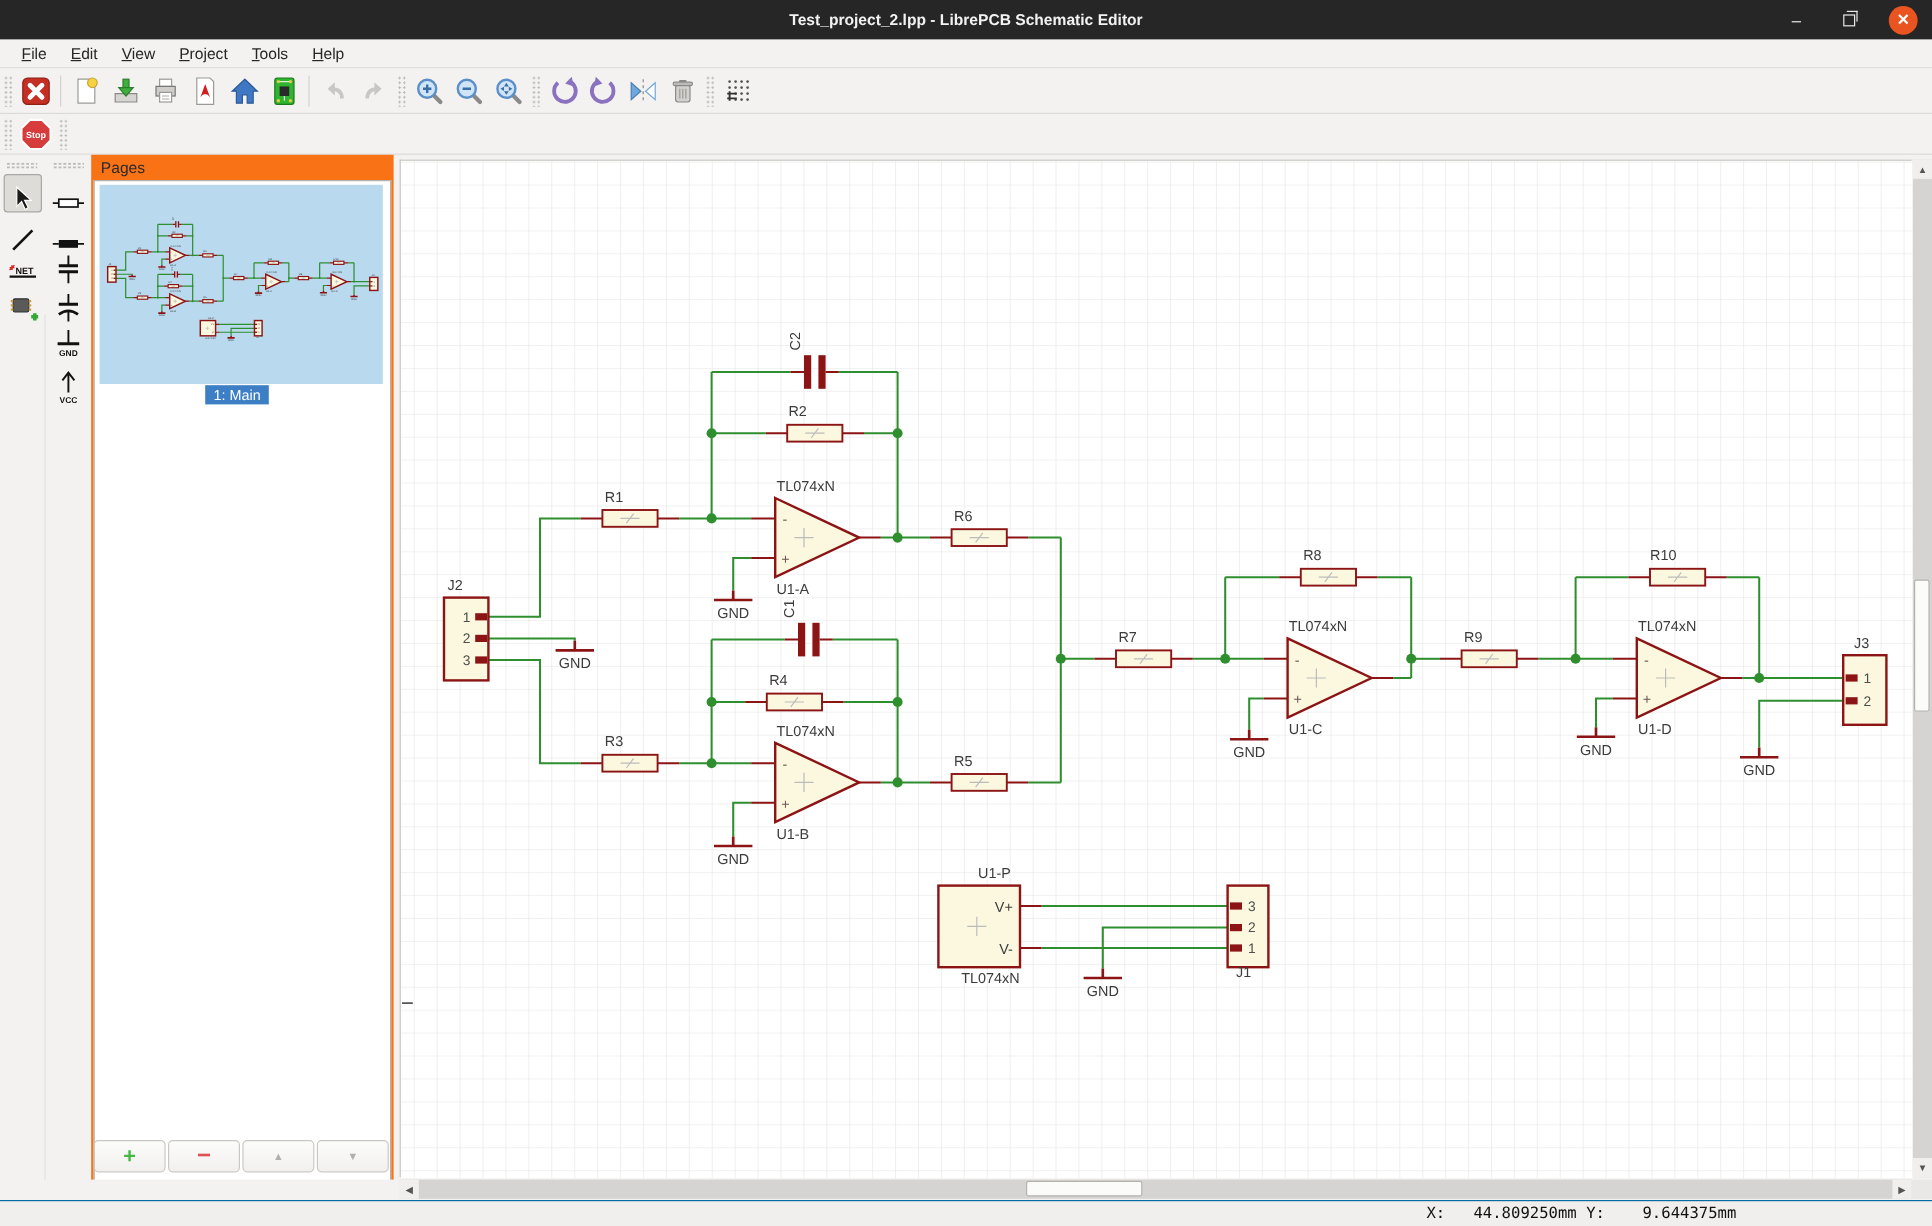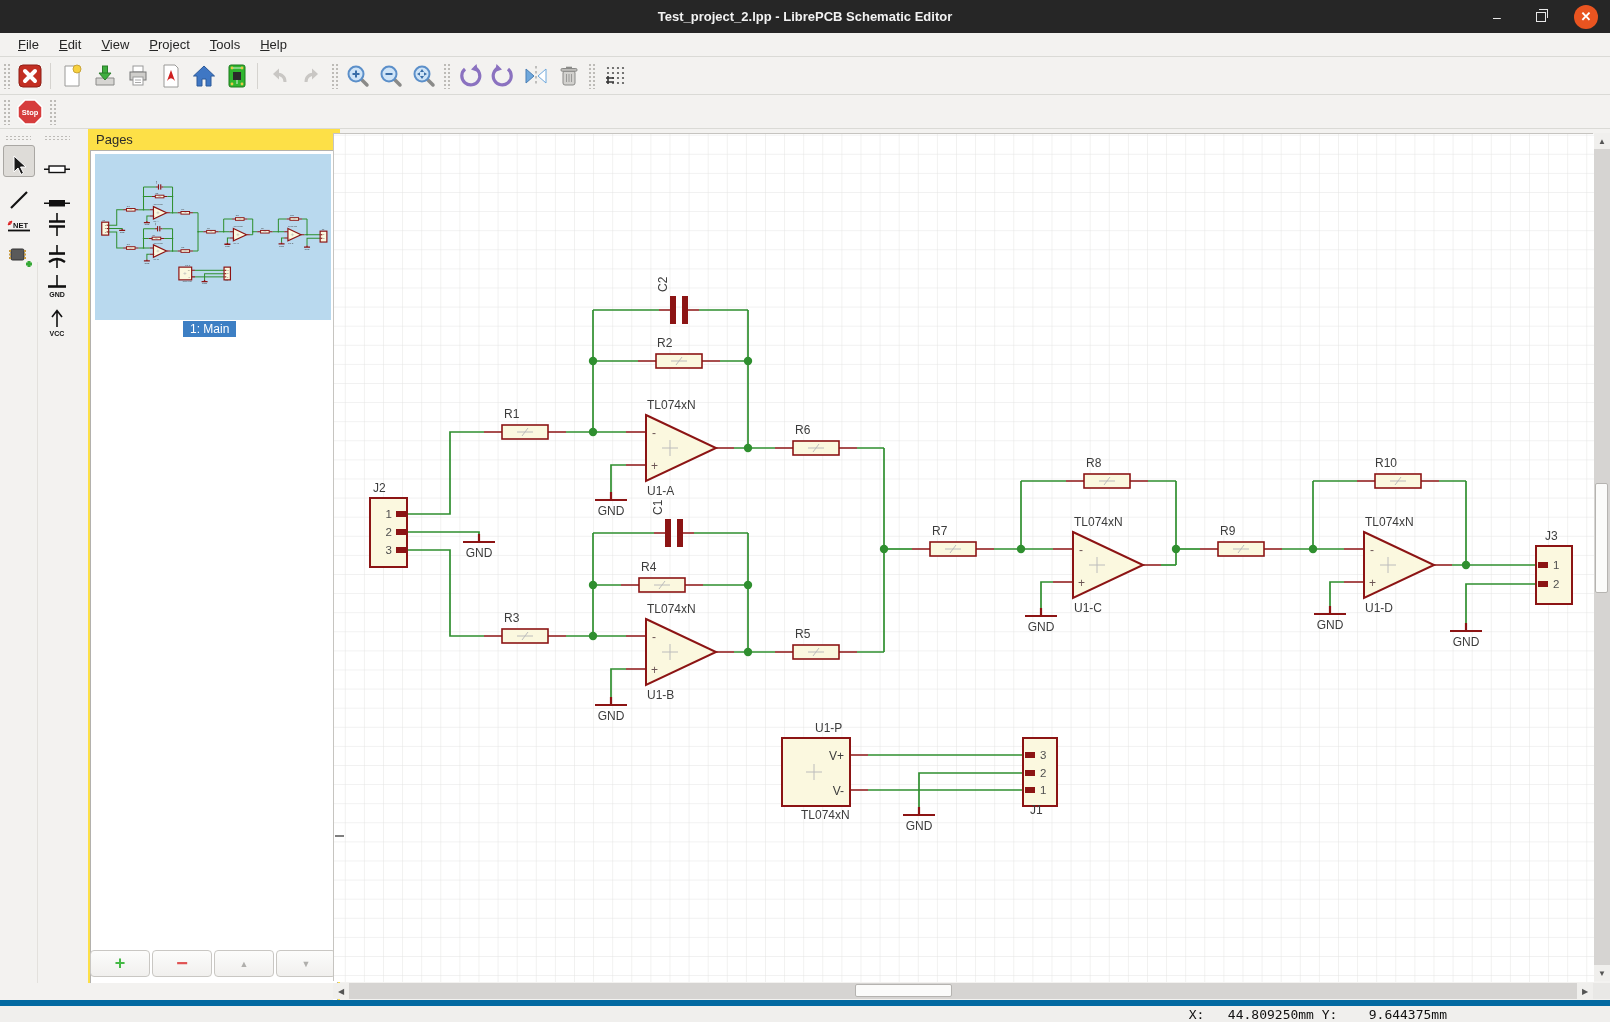--- a/index.html
+++ b/index.html
@@ -31,21 +31,21 @@
   .tb-btn svg { display:block; }
 
   
   #left-tools { left:0; top:129px; width:78px; height:871px; background:#f3f2f0; }
   .col-handle { position:absolute; width:26px; height:6px; background-image:radial-gradient(#bdbbb7 1px, transparent 1.1px); background-size:4px 3px; }
   .tool-btn { position:absolute; width:32px; height:32px; display:flex; align-items:flex-end; justify-content:center; }
   .tool-btn.active { background:#dedcd8; border:1px solid #a9a7a3; border-radius:3px; }
   #col-sep { position:absolute; left:37px; top:133px; width:1px; height:840px; background:#e3e1dd; }
 
   
-  #pages-dock { left:88px; top:129px; width:252px; height:871px; background:#fde047; }
+  #pages-dock { left:76px; top:129px; width:252px; height:871px; background:#f97316; }
   #pages-title { position:absolute; left:8px; top:3px; font-size:13px; color:#2b2b2b; }
   #pages-frame { position:absolute; left:2px; top:21px; width:248px; height:946px; background:#ffffff; border:1px solid #b3b1ad; }
   #page-thumb { position:absolute; left:4px; top:3px; width:236px; height:166px; background:#b9d9ee; overflow:hidden; }
   #page-label { position:absolute; left:92px; top:170px; background:#3d7fc4; color:#ffffff; font-size:12px; padding:1px 7px; }
   .pg-btn { position:absolute; top:821px; width:60px; height:27px; background:linear-gradient(#fcfcfb,#f1f0ee); border:1px solid #c9c7c3; border-radius:4px; display:flex; align-items:center; justify-content:center; }
   .pg-add { color:#44b944; font-size:18px; font-weight:bold; }
   .pg-remove { color:#e05252; font-size:20px; font-weight:bold; }
   .pg-arrow { color:#b0afac; font-size:9px; }
 
   
@@ -53,21 +53,21 @@
   
   .sb-track { background:#d6d4d2; }
   #vsb { left:1594px; top:133px; width:16px; height:848px; }
   #hsb { left:333px; top:983px; width:1260px; height:16px; }
   .sb-btn { position:absolute; background:#f0efed; color:#555; display:flex; align-items:center; justify-content:center; font-size:8px; }
   .sb-thumb { position:absolute; background:#fbfbfa; border:1px solid #b5b3b0; border-radius:2px; }
   #sb-corner { left:1593px; top:983px; width:17px; height:16px; background:#e9e8e6; }
   #hsb-strip-left { left:0; top:983px; width:333px; height:17px; background:#f3f2f0; }
 
   
-  #statusbar { left:0; top:1000px; width:1610px; height:22px; background:#f0efed; border-top:6px solid #0369a1; display:flex; align-items:center; justify-content:flex-end;padding-left:16px; }
+  #statusbar { left:0; top:1000px; width:1610px; height:22px; background:#f0efed; border-top:1px solid #0369a1; display:flex; align-items:center; justify-content:flex-end;padding-left:16px; }
   #status-text { font-family:"DejaVu Sans Mono", monospace; font-size:13px; color:#111; white-space:pre; margin-right:163px; }
 
   
   .slabel { font-family:"Liberation Sans", sans-serif; font-size:12px; fill:#3c3c3c; }
   .spin { font-family:"Liberation Sans", sans-serif; font-size:11.5px; fill:#4f4f4f; }
   .sgnd { font-family:"Liberation Sans", sans-serif; font-size:12px; fill:#3c3c3c; }
   .ssign { font-family:"Liberation Sans", sans-serif; font-size:12px; fill:#6b5555; }
 </style>
 </head>
 <body>

